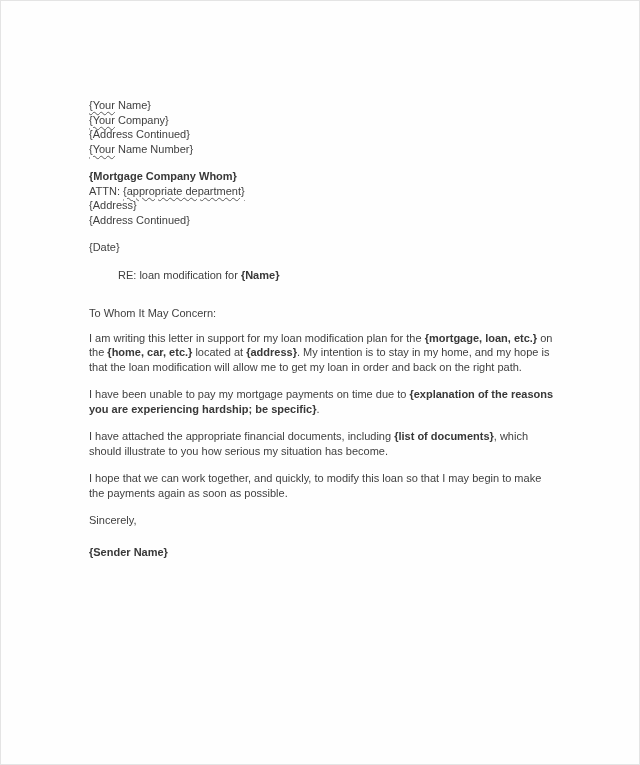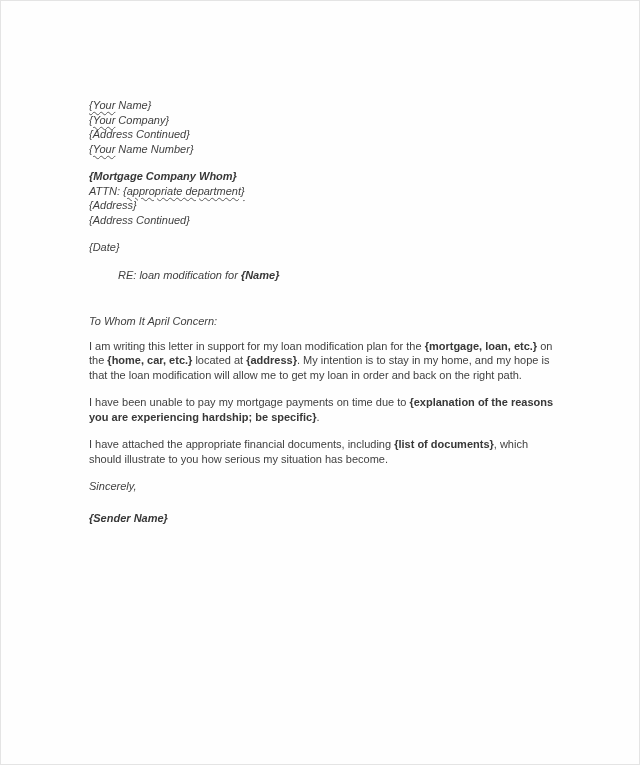--- a/index.html
+++ b/index.html
@@ -18,26 +18,26 @@
     font-size: 11px;
     line-height: 14.5px;
     color: #3f3f3f;
     letter-spacing: 0;
   }
   .letter {
     padding: 97px 0 0 88px;
     width: 468px;
   }
   .block { margin: 0 0 13px 0; }
-  .block.subject { margin-bottom: 32px; padding-left: 29px; }
+  .block.subject { margin-bottom: 24px; padding-left: 29px; }
   .block.salutation { margin-bottom: 10px; }
   .para { margin: 0 0 13px 0; }
   .block.closing { margin-top: 8px; margin-bottom: 17px; }
   .block.signature { margin-bottom: 0; }
-  .line { white-space: pre-wrap; font-style: italic; }
+  .line { white-space: pre-wrap; }
   .seg-bold { font-weight: bold; color: #383838; }
   .seg-wavy {
     text-decoration-line: underline;
     text-decoration-style: wavy;
     text-decoration-color: #5a5a5a;
     text-decoration-thickness: 1px;
     text-underline-offset: 2px;
   }
 </style>
 </head>
@@ -57,26 +57,27 @@
         <div class="line"><span>{Address}</span></div>
         <div class="line"><span>{Address Continued}</span></div>
       </div>
     <div class="block date">
         <div class="line"><span>{Date}</span></div>
       </div>
     <div class="block subject">
         <div class="line"><span>RE: loan modification for </span><span class="seg-bold">{Name}</span></div>
       </div>
     <div class="block salutation">
-        <div class="line"><span>To Whom It April Concern:</span></div>
+        <div class="line"><span>To Whom It May Concern:</span></div>
       </div>
     <div>
         <p class="para"><span>I am writing this letter in support for my loan modification plan for the </span><span class="seg-bold">{mortgage, loan, etc.}</span><span> on the </span><span class="seg-bold">{home, car, etc.}</span><span> located at </span><span class="seg-bold">{address}</span><span>. My intention is to stay in my home, and my hope is that the loan modification will allow me to get my loan in order and back on the right path.</span></p>
         <p class="para"><span>I have been unable to pay my mortgage payments on time due to </span><span class="seg-bold">{explanation of the reasons you are experiencing hardship; be specific}</span><span>.</span></p>
         <p class="para"><span>I have attached the appropriate financial documents, including </span><span class="seg-bold">{list of documents}</span><span>, which should illustrate to you how serious my situation has become.</span></p>
+        <p class="para"><span>I hope that we can work together, and quickly, to modify this loan so that I may begin to make the payments again as soon as possible.</span></p>
       </div>
     <div class="block closing">
         <div class="line"><span>Sincerely,</span></div>
       </div>
     <div class="block signature">
         <div class="line"><span class="seg-bold">{Sender Name}</span></div>
       </div>
   </div>
 </div>
 

